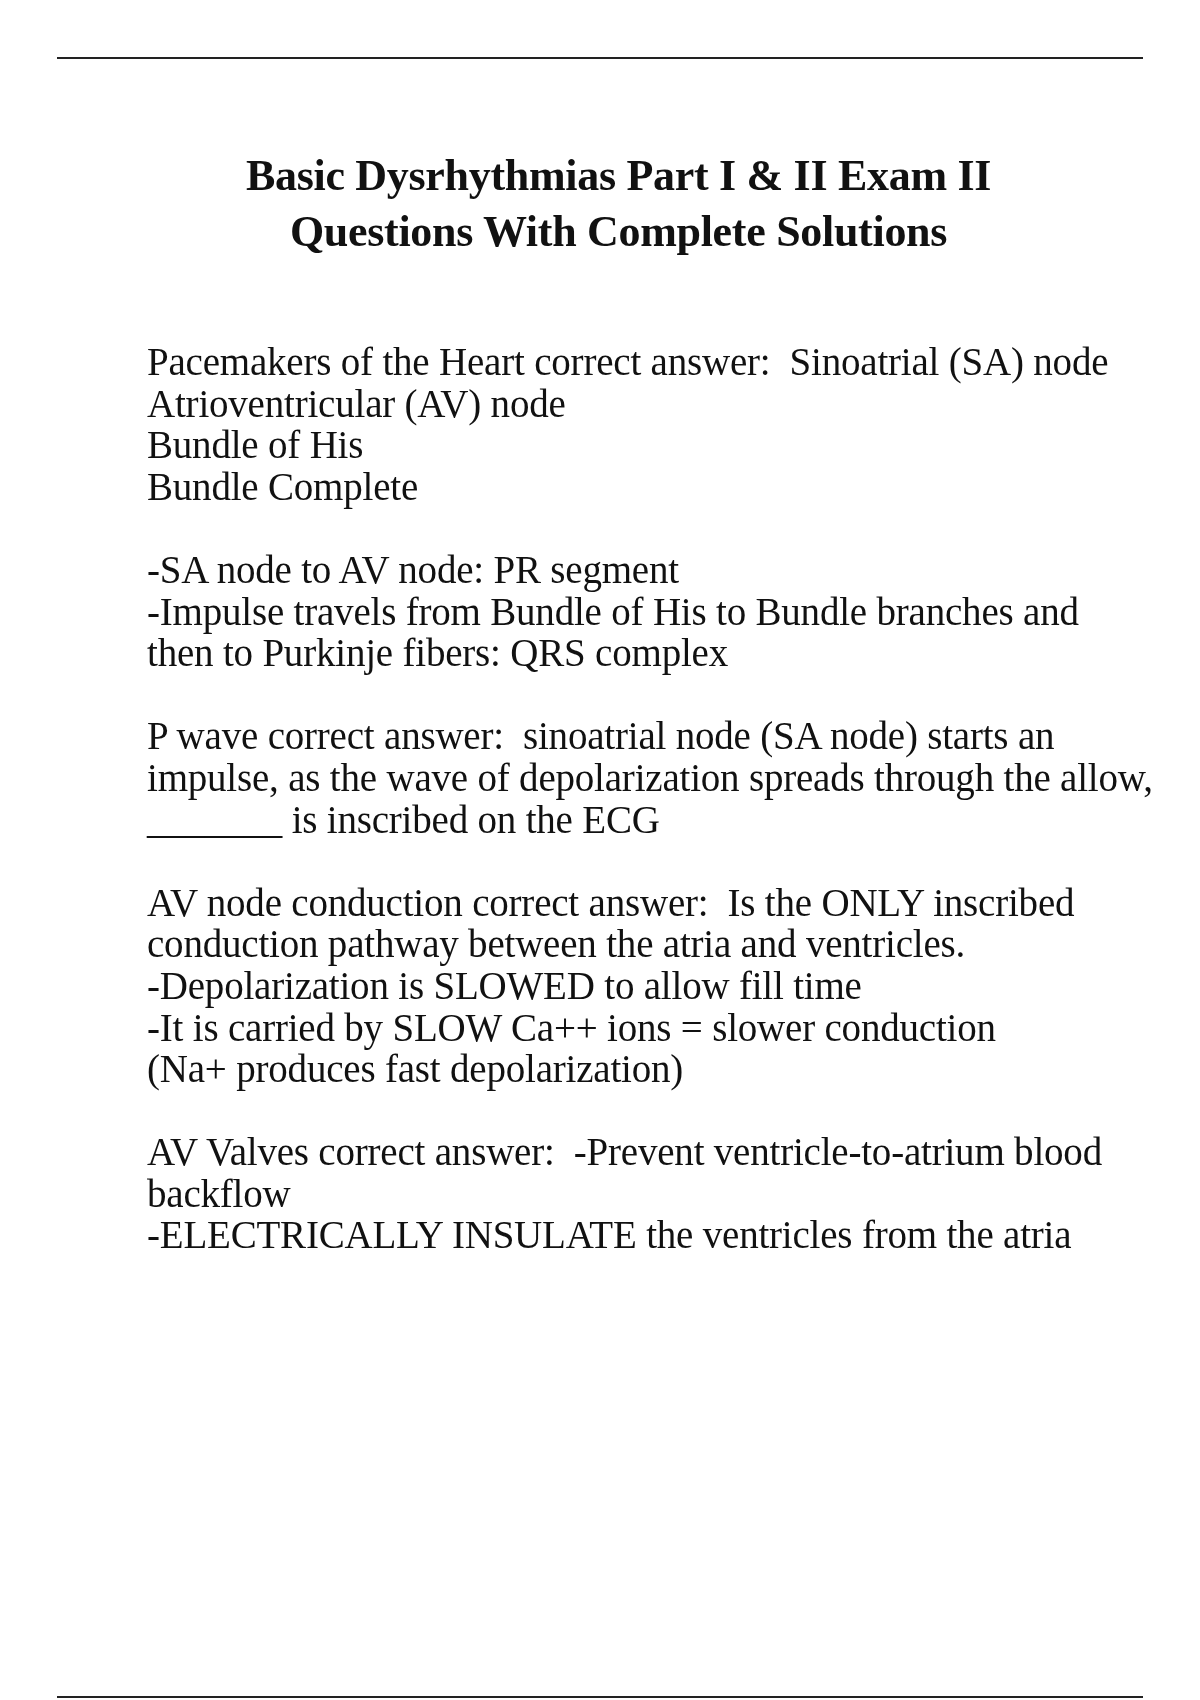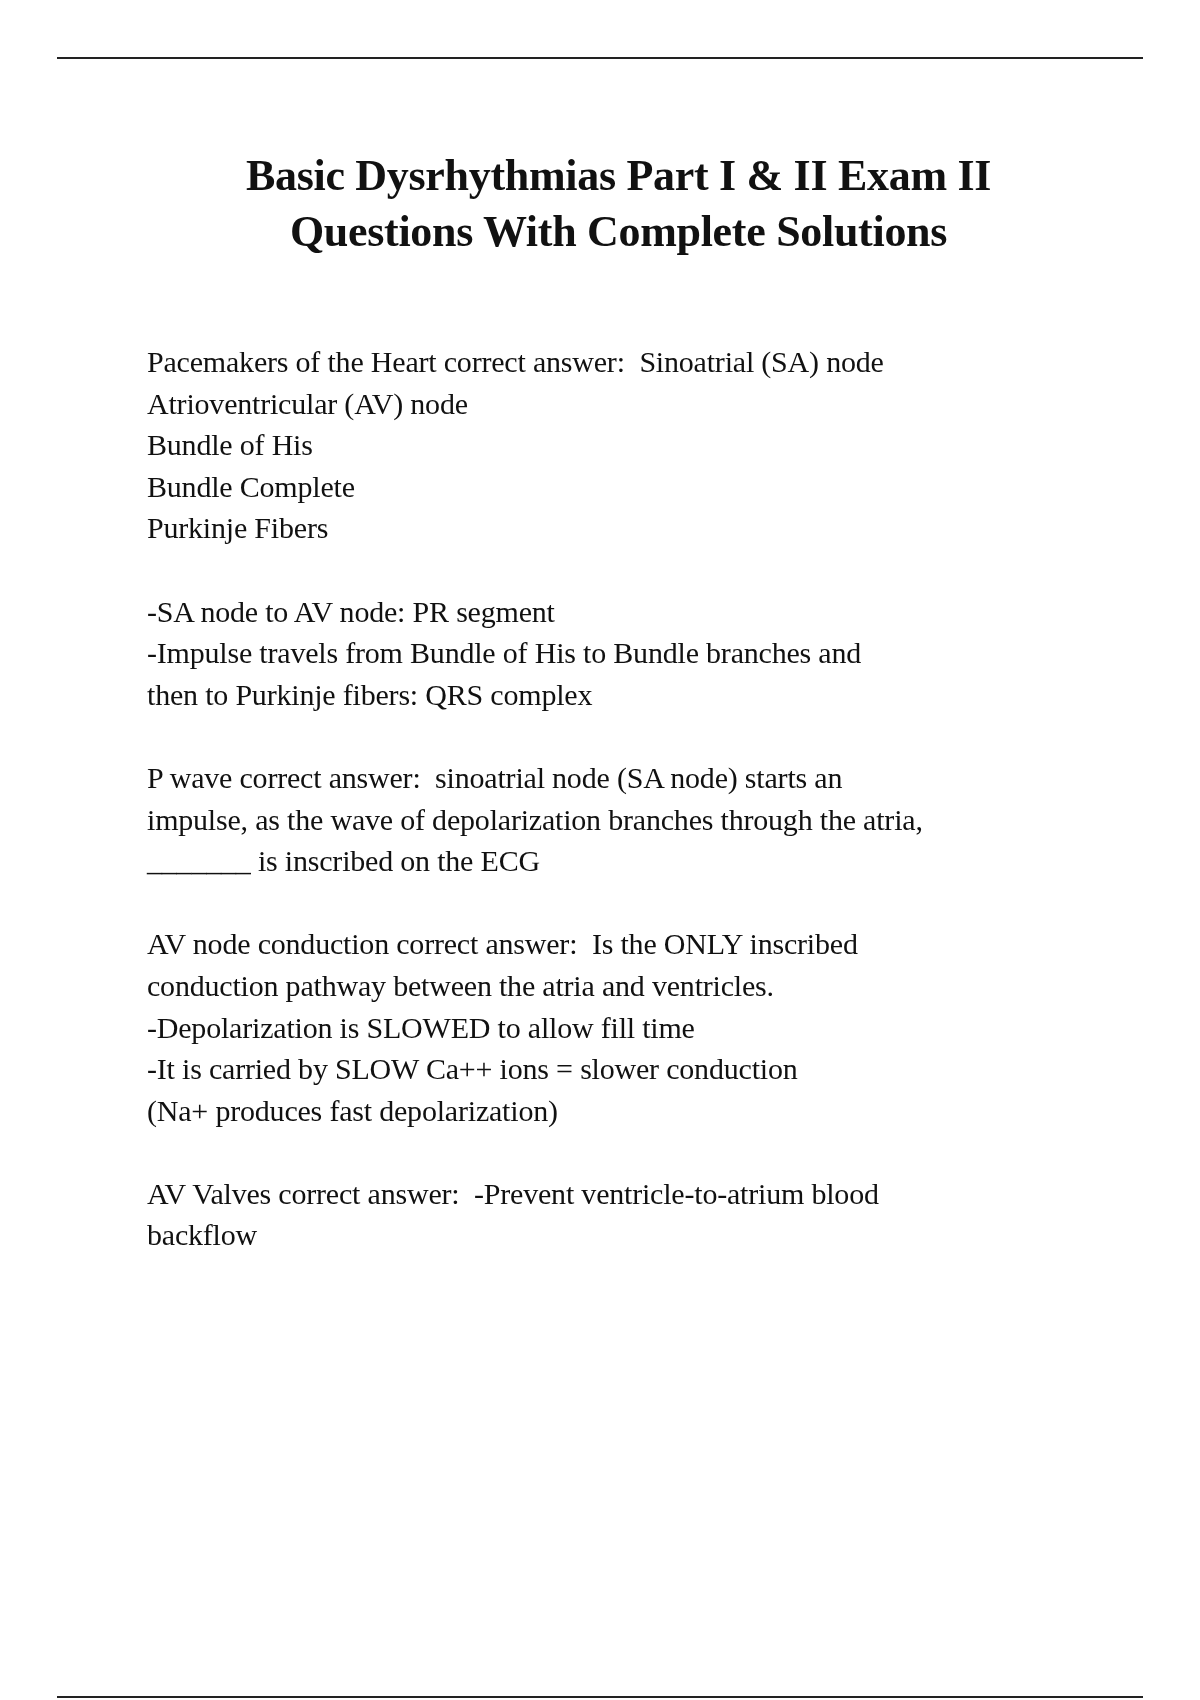--- a/index.html
+++ b/index.html
@@ -10,21 +10,21 @@
   .rule { position: absolute; left: 57px; width: 1086px; height: 2px; background: #222222; }
   .rule-top { top: 57px; }
   .rule-bottom { top: 1696px; }
   .title {
     position: absolute; left: 0; top: 148px; width: 1237px; text-align: center;
     font-weight: bold; font-size: 44px; line-height: 56px; letter-spacing: -0.3px;
   }
   .title-line { display: block; }
   .content {
     position: absolute; left: 147px; top: 341px; width: 1000px;
-    font-size: 30px; line-height: 41.6px; letter-spacing: -0.2px;
+    font-size: 39px; line-height: 41.6px; letter-spacing: -0.2px;
   }
   .qa { margin: 0 0 41.6px 0; }
   .line { display: block; white-space: pre; }
 </style>
 </head>
 <body>
 
 <div class="rule rule-top"></div>
 
 <h1 class="title" style="margin:0;">
@@ -32,41 +32,41 @@
   <span class="title-line">Questions With Complete Solutions</span>
 </h1>
 
 <div class="content">
 
   <div class="qa">
     <span class="line">Pacemakers of the Heart correct answer:  Sinoatrial (SA) node</span>
     <span class="line">Atrioventricular (AV) node</span>
     <span class="line">Bundle of His</span>
     <span class="line">Bundle Complete</span>
-    <span class="line">Purkinje Fibers</span>
     <span class="line">&nbsp;</span>
     <span class="line">-SA node to AV node: PR segment</span>
     <span class="line">-Impulse travels from Bundle of His to Bundle branches and</span>
     <span class="line">then to Purkinje fibers: QRS complex</span>
   </div>
 
   <div class="qa">
     <span class="line">P wave correct answer:  sinoatrial node (SA node) starts an</span>
-    <span class="line">impulse, as the wave of depolarization branches through the atria,</span>
+    <span class="line">impulse, as the wave of depolarization spreads through the allow,</span>
     <span class="line">_______ is inscribed on the ECG</span>
   </div>
 
   <div class="qa">
     <span class="line">AV node conduction correct answer:  Is the ONLY inscribed</span>
     <span class="line">conduction pathway between the atria and ventricles.</span>
     <span class="line">-Depolarization is SLOWED to allow fill time</span>
     <span class="line">-It is carried by SLOW Ca++ ions = slower conduction</span>
     <span class="line">(Na+ produces fast depolarization)</span>
   </div>
 
   <div class="qa">
     <span class="line">AV Valves correct answer:  -Prevent ventricle-to-atrium blood</span>
     <span class="line">backflow</span>
+    <span class="line">-ELECTRICALLY INSULATE the ventricles from the atria</span>
   </div>
 
 </div>
 
 <div class="rule rule-bottom"></div>
 
 </body></html>

